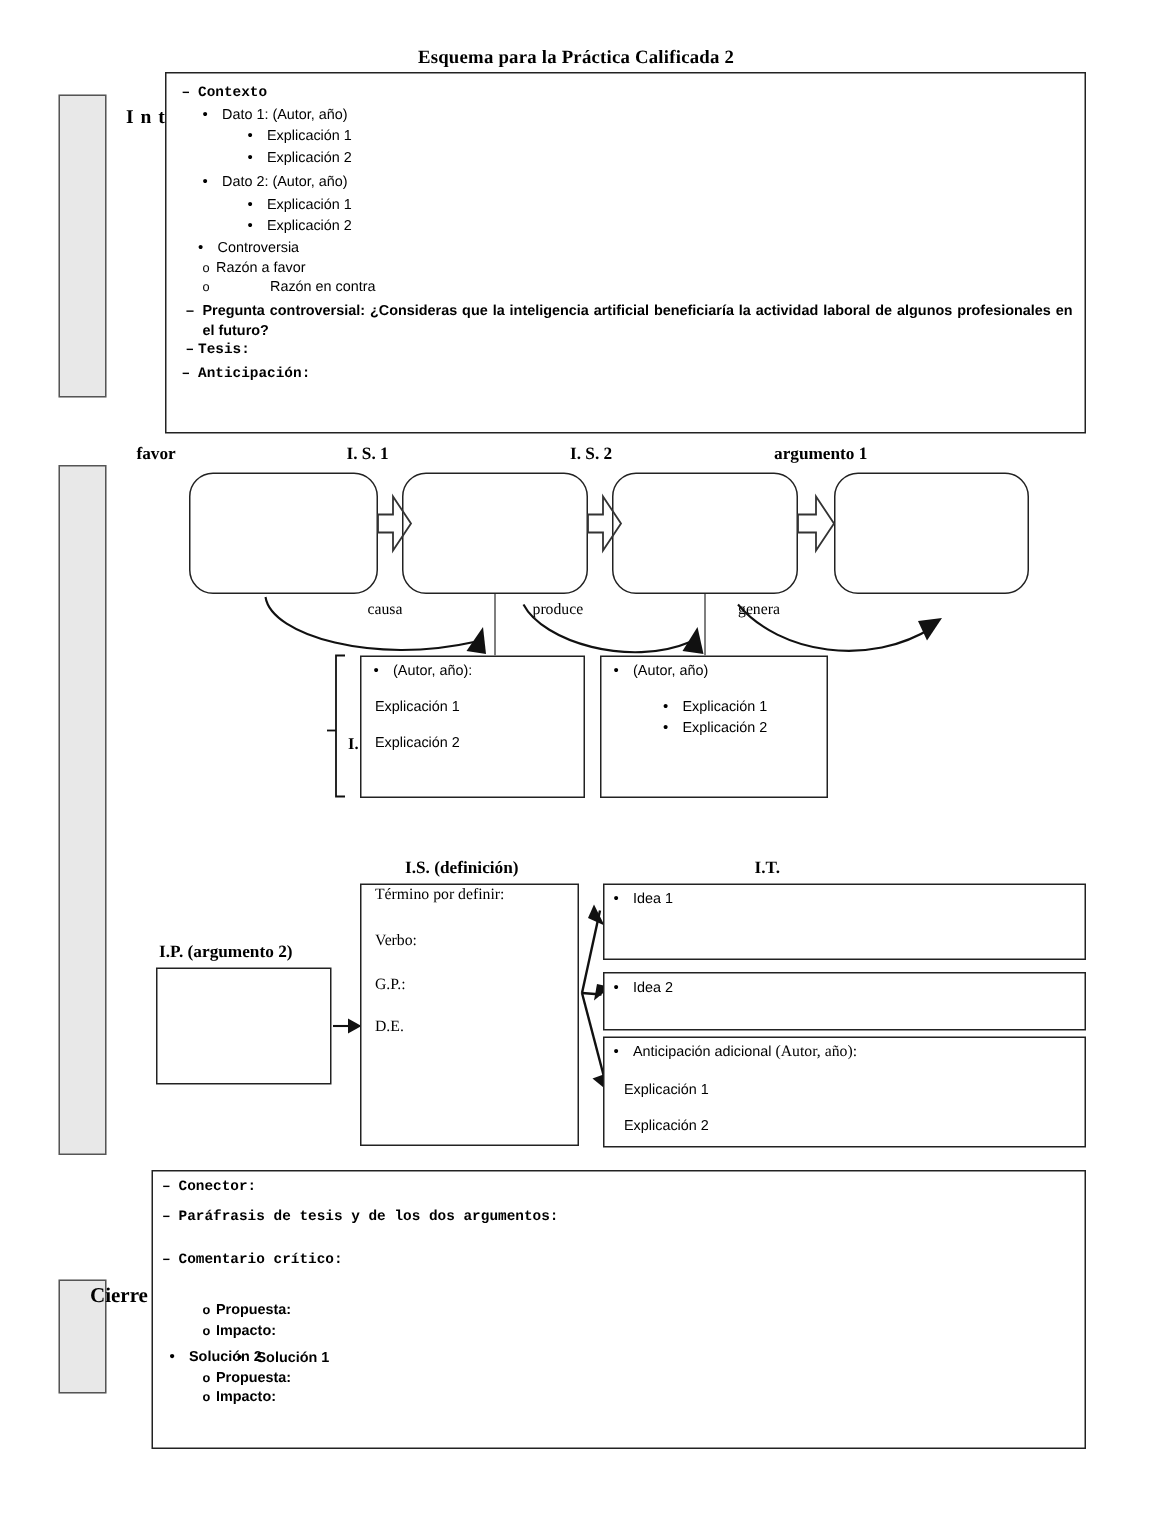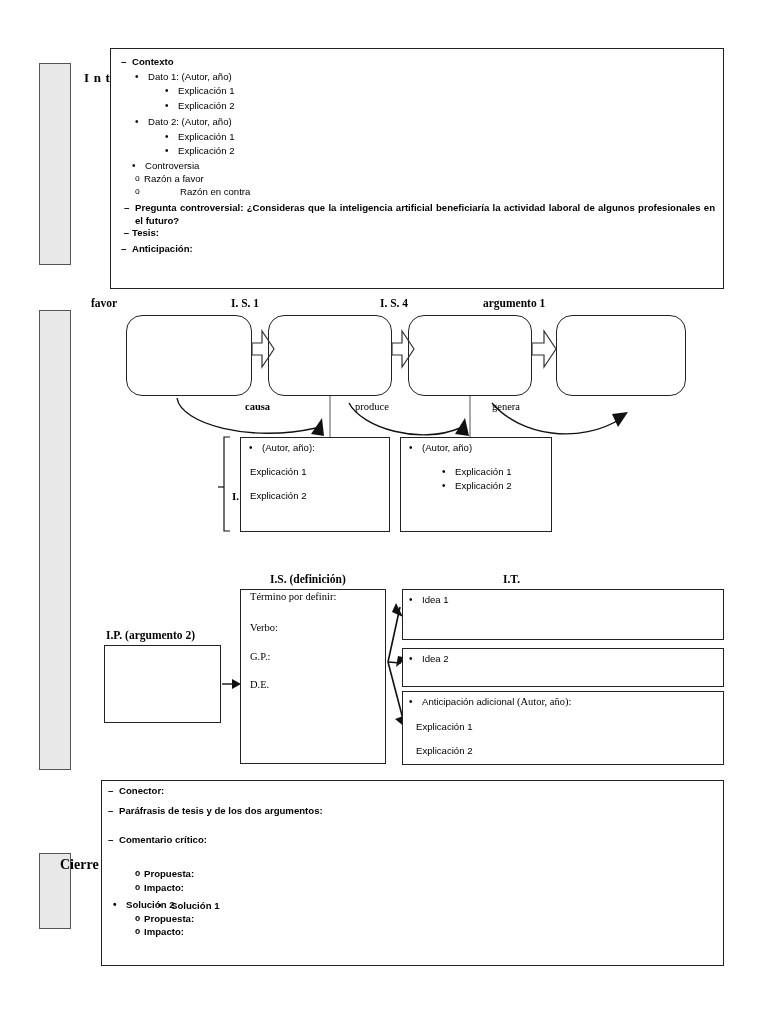--- a/index.html
+++ b/index.html
@@ -66,21 +66,21 @@
     position: absolute;
     font-family: "Liberation Serif", serif;
     font-weight: bold;
     font-size: 11.5px;
     white-space: nowrap;
   }
 
   
   .dash-item {
     position: absolute;
-    font-family: Liberation Sans, sans-serif;
+    font-family: Liberation Mono, monospace;
     font-size: 9.6px;
     font-weight: bold;
   }
   .dash-item .dash { display: inline-block; width: 11px; }
 
   .bul {
     position: absolute;
     font-family: "Liberation Sans", sans-serif;
     font-size: 9.6px;
   }
@@ -112,20 +112,21 @@
   }
   .q-para .dash { position: absolute; left: -11px; }
 
   .svgover { position: absolute; left: 0; top: 0; pointer-events: none; }
 </style>
 </head>
 <body>
 
 <div class="page">
 
+  <div id="doc-title">Esquema para la Práctica Calificada 2</div>
 
   <div class="gray-bar" style="left:39px; top:63px; width:32px; height:202px;"></div>
 
   <div class="side-label" id="label-introduccion" style="left:84px; top:70px;">Introducción</div>
 
   <div class="box" style="left:110px; top:48px; width:614px; height:241px;"></div>
 
   <div class="dash-item" style="left:121px; top:56px;"><span class="dash">–</span><span>Contexto</span></div>
 
   <div class="bul" style="left:148px; top:71px;">Dato 1: (Autor, año)</div>
@@ -152,22 +153,22 @@
   </div>
 
   <div class="dash-item" style="left:121px; top:227px;text-align:center;"><span class="dash">–</span><span>Tesis:</span></div>
 
   <div class="dash-item" style="left:121px; top:243px;"><span class="dash">–</span><span>Anticipación:</span></div>
 
   <div class="gray-bar" style="left:39px; top:310px; width:32px; height:460px;"></div>
 
   <div class="sec-head" style="left:91px; top:297px;">favor</div>
   <div class="sec-head" style="left:231px; top:297px;">I. S. 1</div>
-  <div class="sec-head" style="left:380px; top:297px;">I. S. 4</div>
-  <div class="sec-head" style="left:483px; top:297px;">argumento 1</div>
+  <div class="sec-head" style="left:380px; top:297px;">I. S. 2</div>
+  <div class="sec-head" style="left:516px; top:297px;">argumento 1</div>
 
   <div class="rbox" style="left:126px; top:315px; width:126px; height:81px;"></div>
   <div class="rbox" style="left:268px; top:315px; width:124px; height:81px;"></div>
   <div class="rbox" style="left:408px; top:315px; width:124px; height:81px;"></div>
   <div class="rbox" style="left:556px; top:315px; width:130px; height:81px;"></div>
 
   <svg class="svgover" width="768" height="1024">
 
     <g fill="none" stroke="#333" stroke-width="1.2">
       <path d="M252,343 L262,343 L262,331 L274,349 L262,367 L262,355 L252,355 Z"></path>
@@ -212,21 +213,21 @@
       <line x1="388" y1="662" x2="401" y2="663"></line>
       <line x1="388" y1="662" x2="404" y2="723"></line>
     </g>
     <g fill="#111">
       <path d="M396,603 L403,617 L392,612 Z"></path>
       <path d="M407,658 L396,667 L398,656 Z"></path>
       <path d="M406,728 L395,719 L406,715 Z"></path>
     </g>
   </svg>
 
-  <div class="t serif" style="left:245px; top:401px; font-size:10.5px;font-weight:bold;">causa</div>
+  <div class="t serif" style="left:245px; top:401px; font-size:10.5px;">causa</div>
   <div class="t serif" style="left:355px; top:401px; font-size:10.5px;">produce</div>
   <div class="t serif" style="left:492px; top:401px; font-size:10.5px;">genera</div>
 
   <div class="t serif b" style="left:196px; top:490px; font-size:11px;margin-left:36px;">I. T.</div>
 
   <div class="box" style="left:240px; top:437px; width:150px; height:95px;"></div>
   <div class="bul" style="left:262px; top:442px;">(Autor, año):</div>
   <div class="t sans" style="left:250px; top:466px; font-size:9.6px;">Explicación 1</div>
   <div class="t sans" style="left:250px; top:490px; font-size:9.6px;">Explicación 2</div>
 

